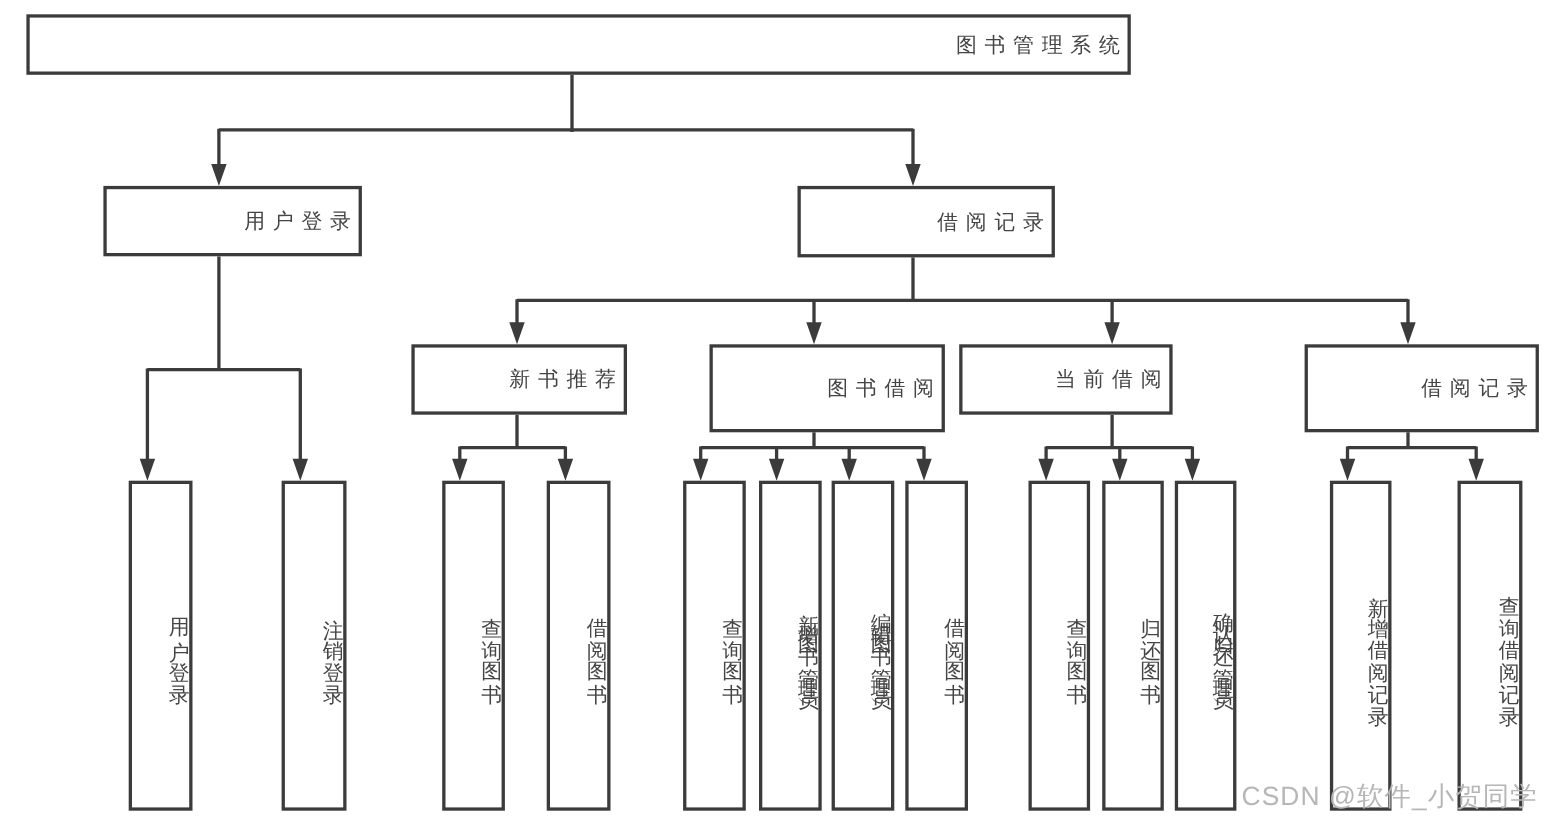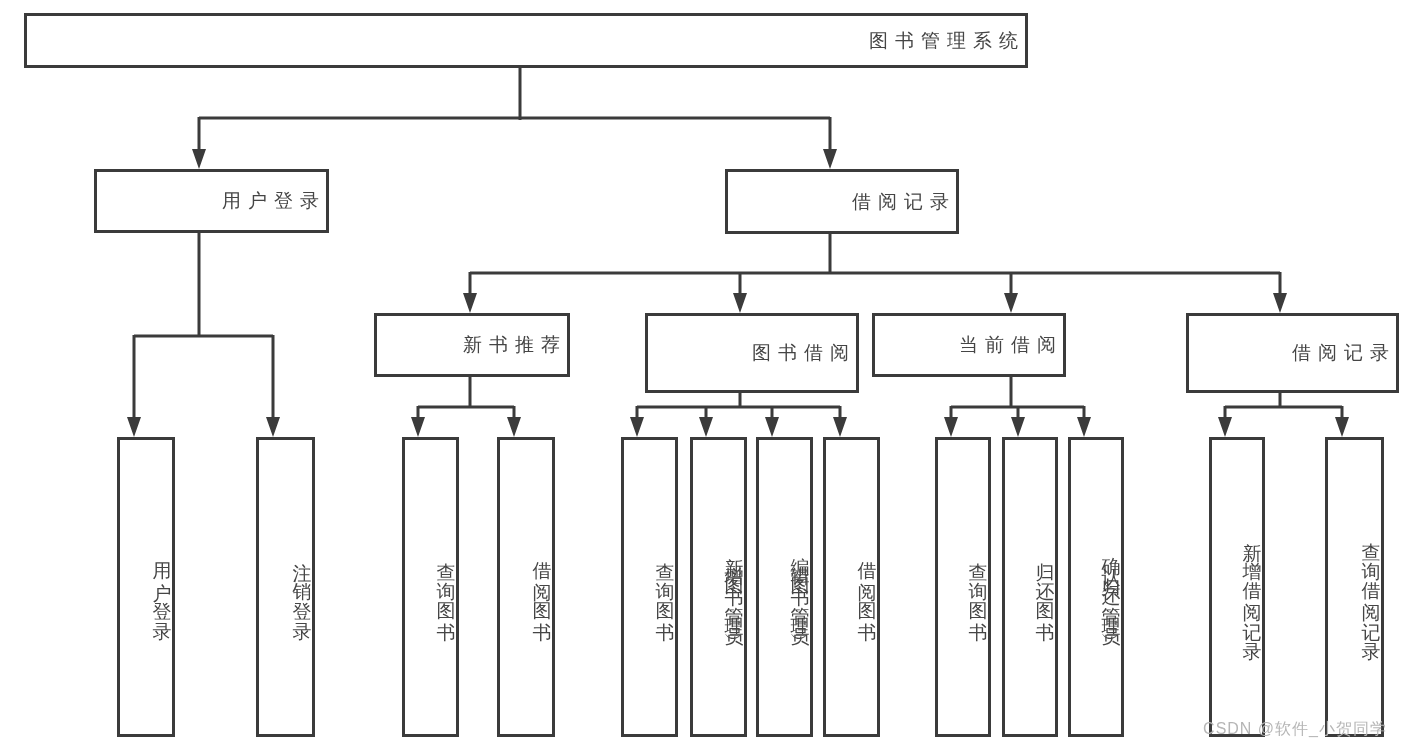--- a/index.html
+++ b/index.html
@@ -39,22 +39,22 @@
     writing-mode:vertical-rl;
     text-orientation:mixed;
     font-size:19px;
     letter-spacing:20px;
     color:var(--text);
     line-height:1;
   }
   .vtext.dense{letter-spacing:10px;}
   .watermark{
     position:absolute;
-    right:18px;bottom:7px;
-    font-size:16px;
+    right:7px;bottom:7px;
+    font-size:24px;
     letter-spacing:1px;
     color:var(--wm);
     white-space:nowrap;
   }
 </style>
 </head>
 <body>
 
 <div class="canvas">
 

